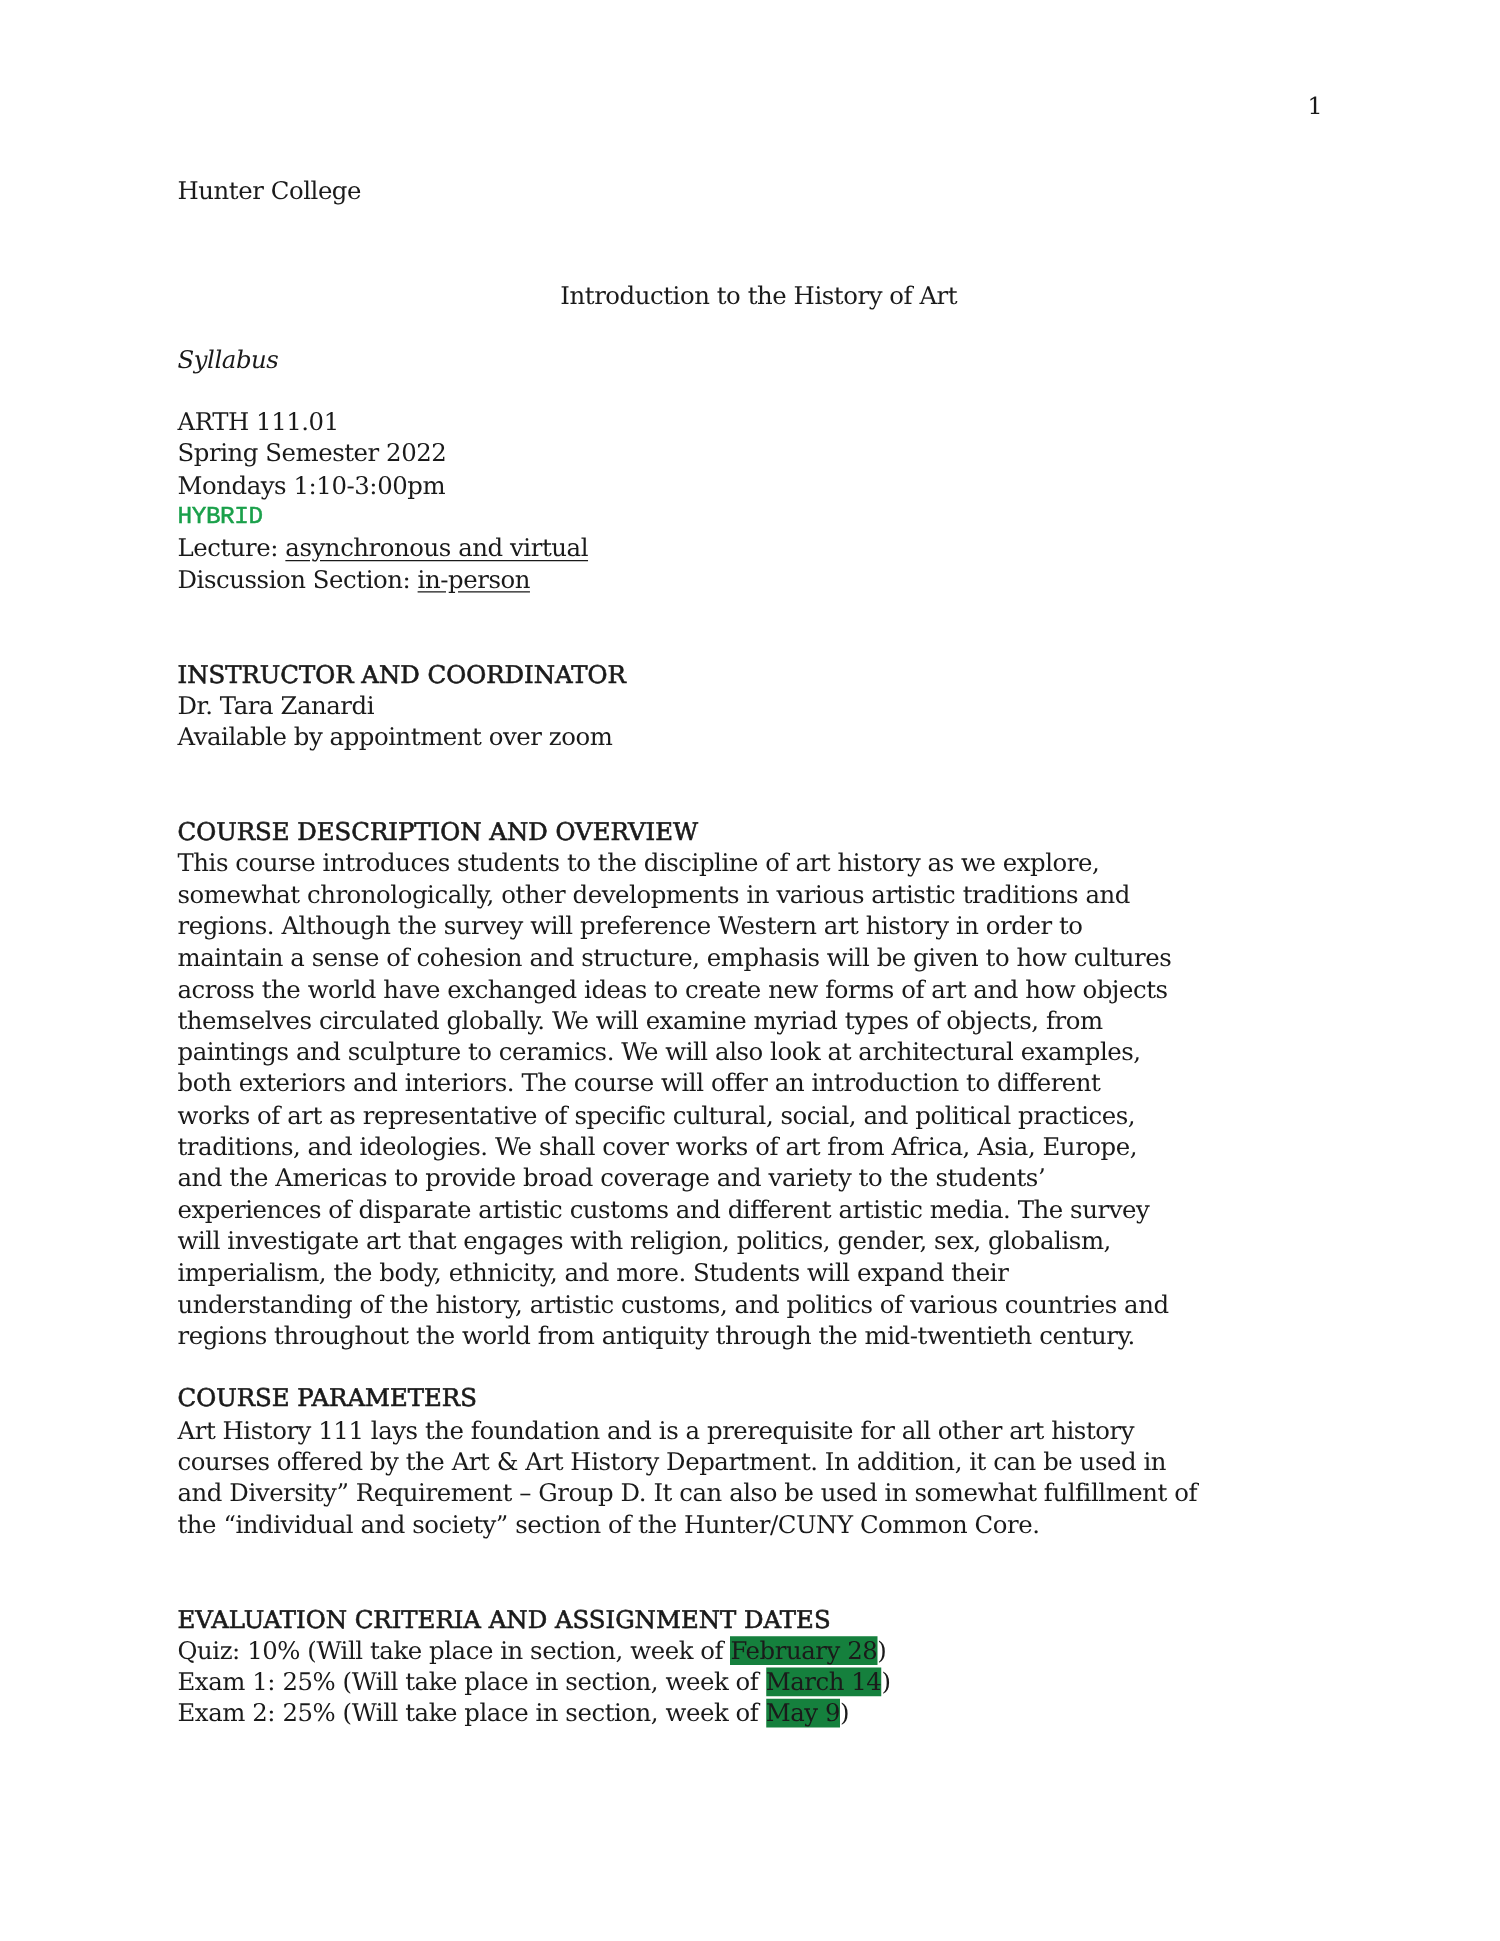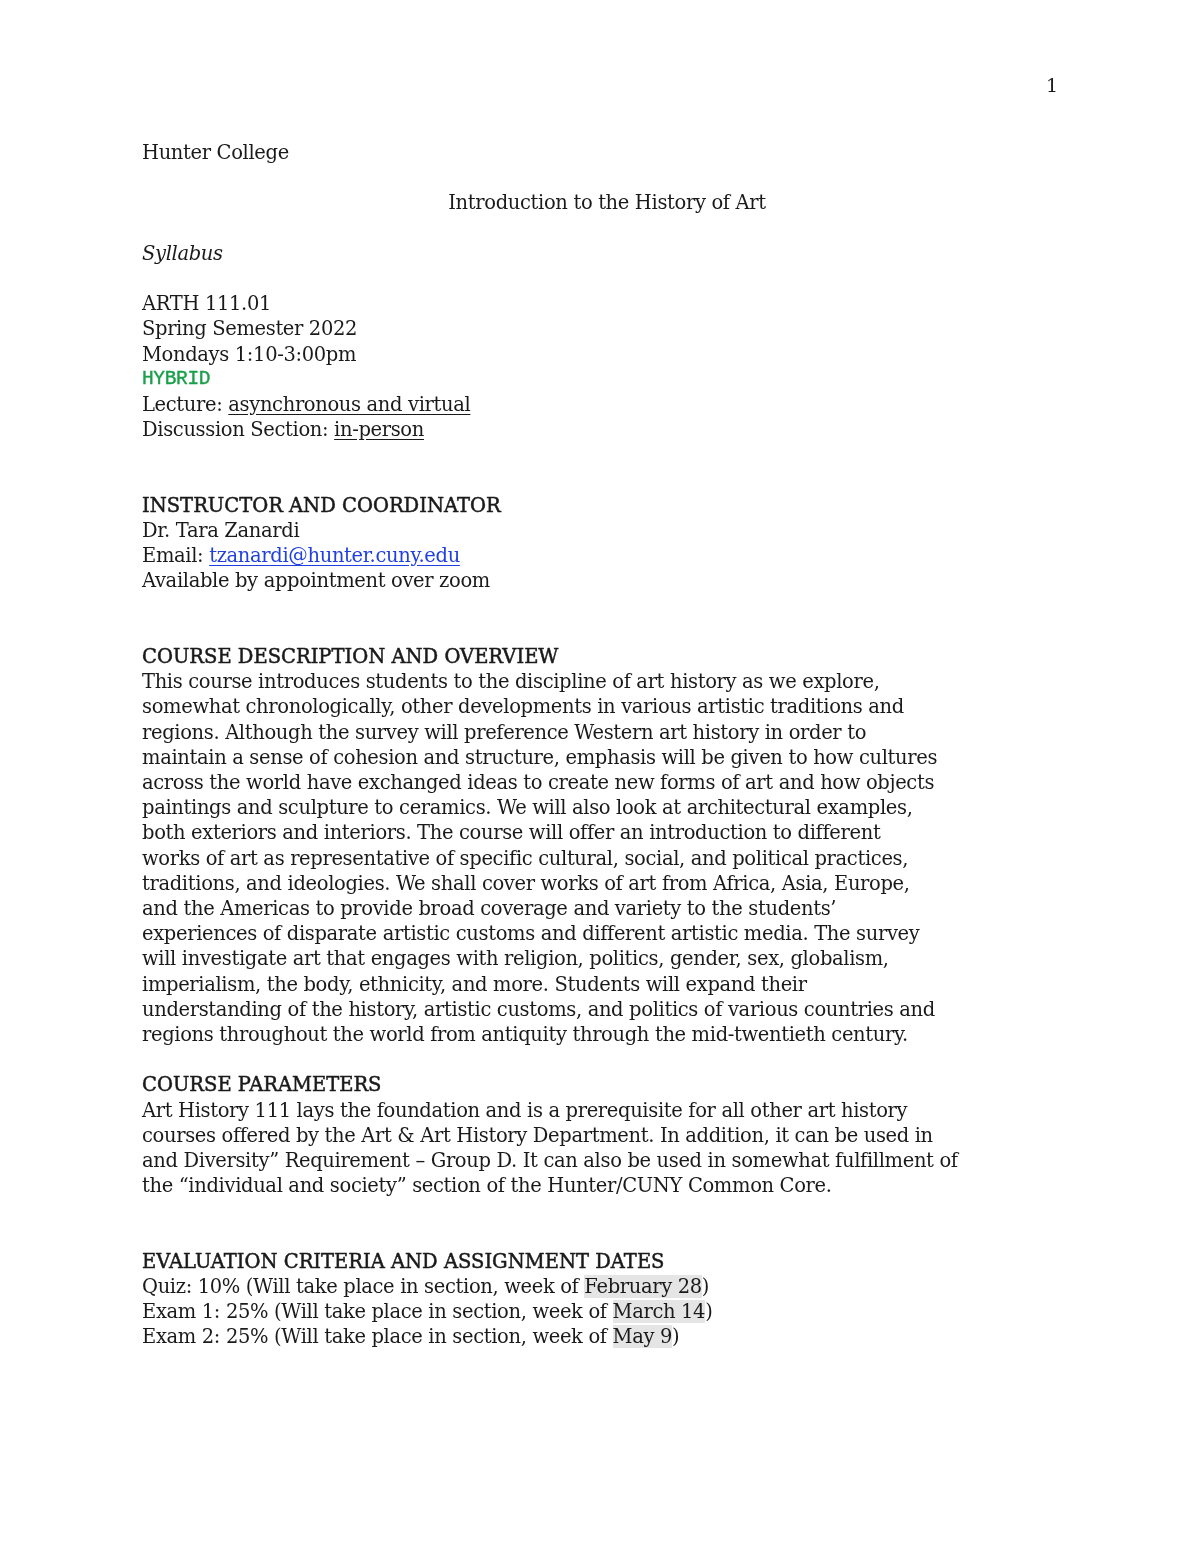--- a/index.html
+++ b/index.html
@@ -2,29 +2,29 @@
 <html><head>
   <meta charset="utf-8">
   <style>
     html, body { margin: 0; padding: 0; background: #ffffff; }
     body { width: 1200px; height: 1553px; position: relative; overflow: hidden;
       font-family: "DejaVu Serif", serif; color: #1a1a1a; }
     .page-number { position: absolute; top: 74px; left: 1046px; font-size: 19px; }
     .content { position: absolute; left: 142px; top: 140px; width: 930px;
       font-size: 19.5px; line-height: 25.2px; letter-spacing: -0.35px; }
     .line { white-space: nowrap; }
-    .center { text-align: center; }
+    .center { text-align: center; margin-top: 34px; }
     .italic { font-style: italic; }
     .gap1 { height: 25.2px; }
     .gap2 { height: 50.4px; }
     .heading { font-weight: normal; -webkit-text-stroke: 0.5px #1a1a1a; letter-spacing: 0px; }
     .hybrid { color: #1aa04a; font-family: Liberation Mono, monospace; -webkit-text-stroke: 0.4px #1aa04a; }
     .u { text-decoration: underline; text-underline-offset: 3px; }
     .link { color: #1f3fe0; text-decoration: underline; text-underline-offset: 3px; }
-    .hl { background: #e5e5e5; }
+    .hl { background: #15803d; }
     .para .line { white-space: nowrap; }
   </style>
 </head>
 <body>
 
 <div class="page-number">1</div>
 
 <div class="content">
   <div class="line">Hunter College</div>
   <div class="gap1"></div>
@@ -40,33 +40,31 @@
   <div class="line">
     <span>Lecture: </span><span class="u">asynchronous and virtual</span>
   </div>
   <div class="line">
     <span>Discussion Section: </span><span class="u">in-person</span>
   </div>
   <div class="gap2"></div>
 
   <div class="line heading">INSTRUCTOR AND COORDINATOR</div>
   <div class="line">Dr. Tara Zanardi</div>
-  <div class="line">
-    <span>Email: </span><a class="link">tzanardi@hunter.cuny.edu</a>
-  </div>
   <div class="line">Available by appointment over zoom</div>
   <div class="gap2"></div>
 
   <div class="line heading">COURSE DESCRIPTION AND OVERVIEW</div>
   <div class="para">
     <div class="line">This course introduces students to the discipline of art history as we explore,</div>
     <div class="line">somewhat chronologically, other developments in various artistic traditions and</div>
     <div class="line">regions. Although the survey will preference Western art history in order to</div>
     <div class="line">maintain a sense of cohesion and structure, emphasis will be given to how cultures</div>
     <div class="line">across the world have exchanged ideas to create new forms of art and how objects</div>
+    <div class="line">themselves circulated globally. We will examine myriad types of objects, from</div>
     <div class="line">paintings and sculpture to ceramics. We will also look at architectural examples,</div>
     <div class="line">both exteriors and interiors. The course will offer an introduction to different</div>
     <div class="line">works of art as representative of specific cultural, social, and political practices,</div>
     <div class="line">traditions, and ideologies. We shall cover works of art from Africa, Asia, Europe,</div>
     <div class="line">and the Americas to provide broad coverage and variety to the students’</div>
     <div class="line">experiences of disparate artistic customs and different artistic media. The survey</div>
     <div class="line">will investigate art that engages with religion, politics, gender, sex, globalism,</div>
     <div class="line">imperialism, the body, ethnicity, and more. Students will expand their</div>
     <div class="line">understanding of the history, artistic customs, and politics of various countries and</div>
     <div class="line">regions throughout the world from antiquity through the mid-twentieth century.</div>

